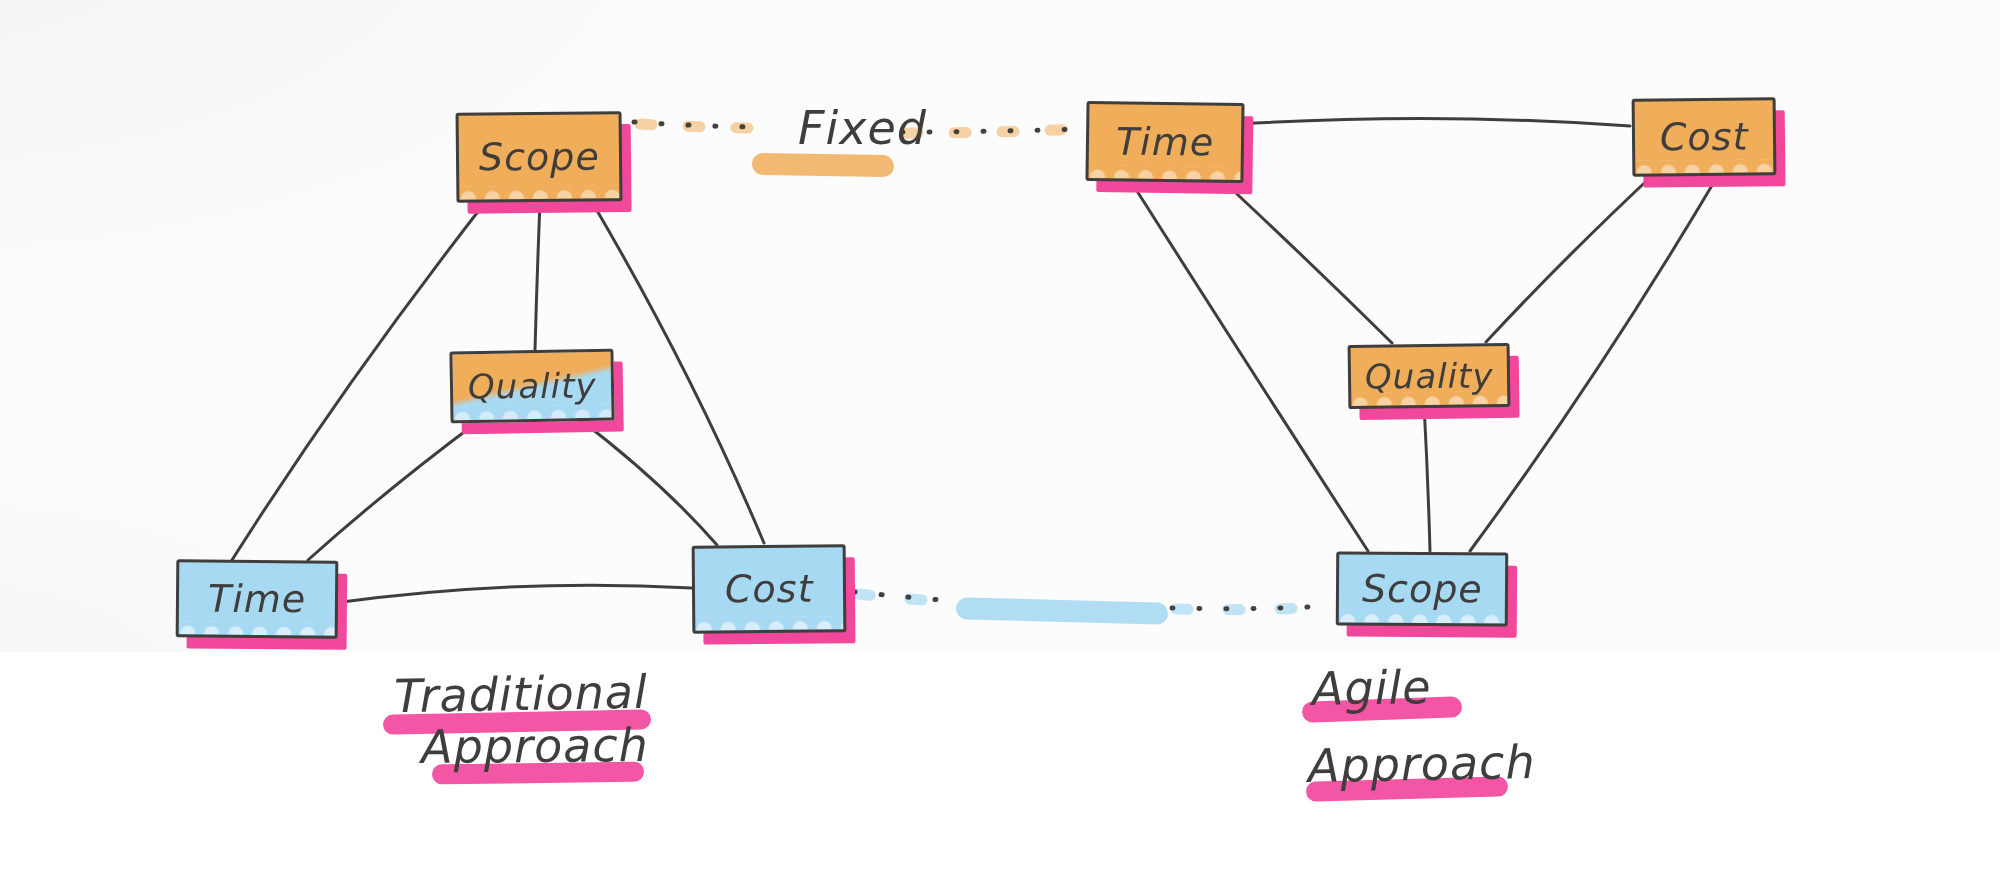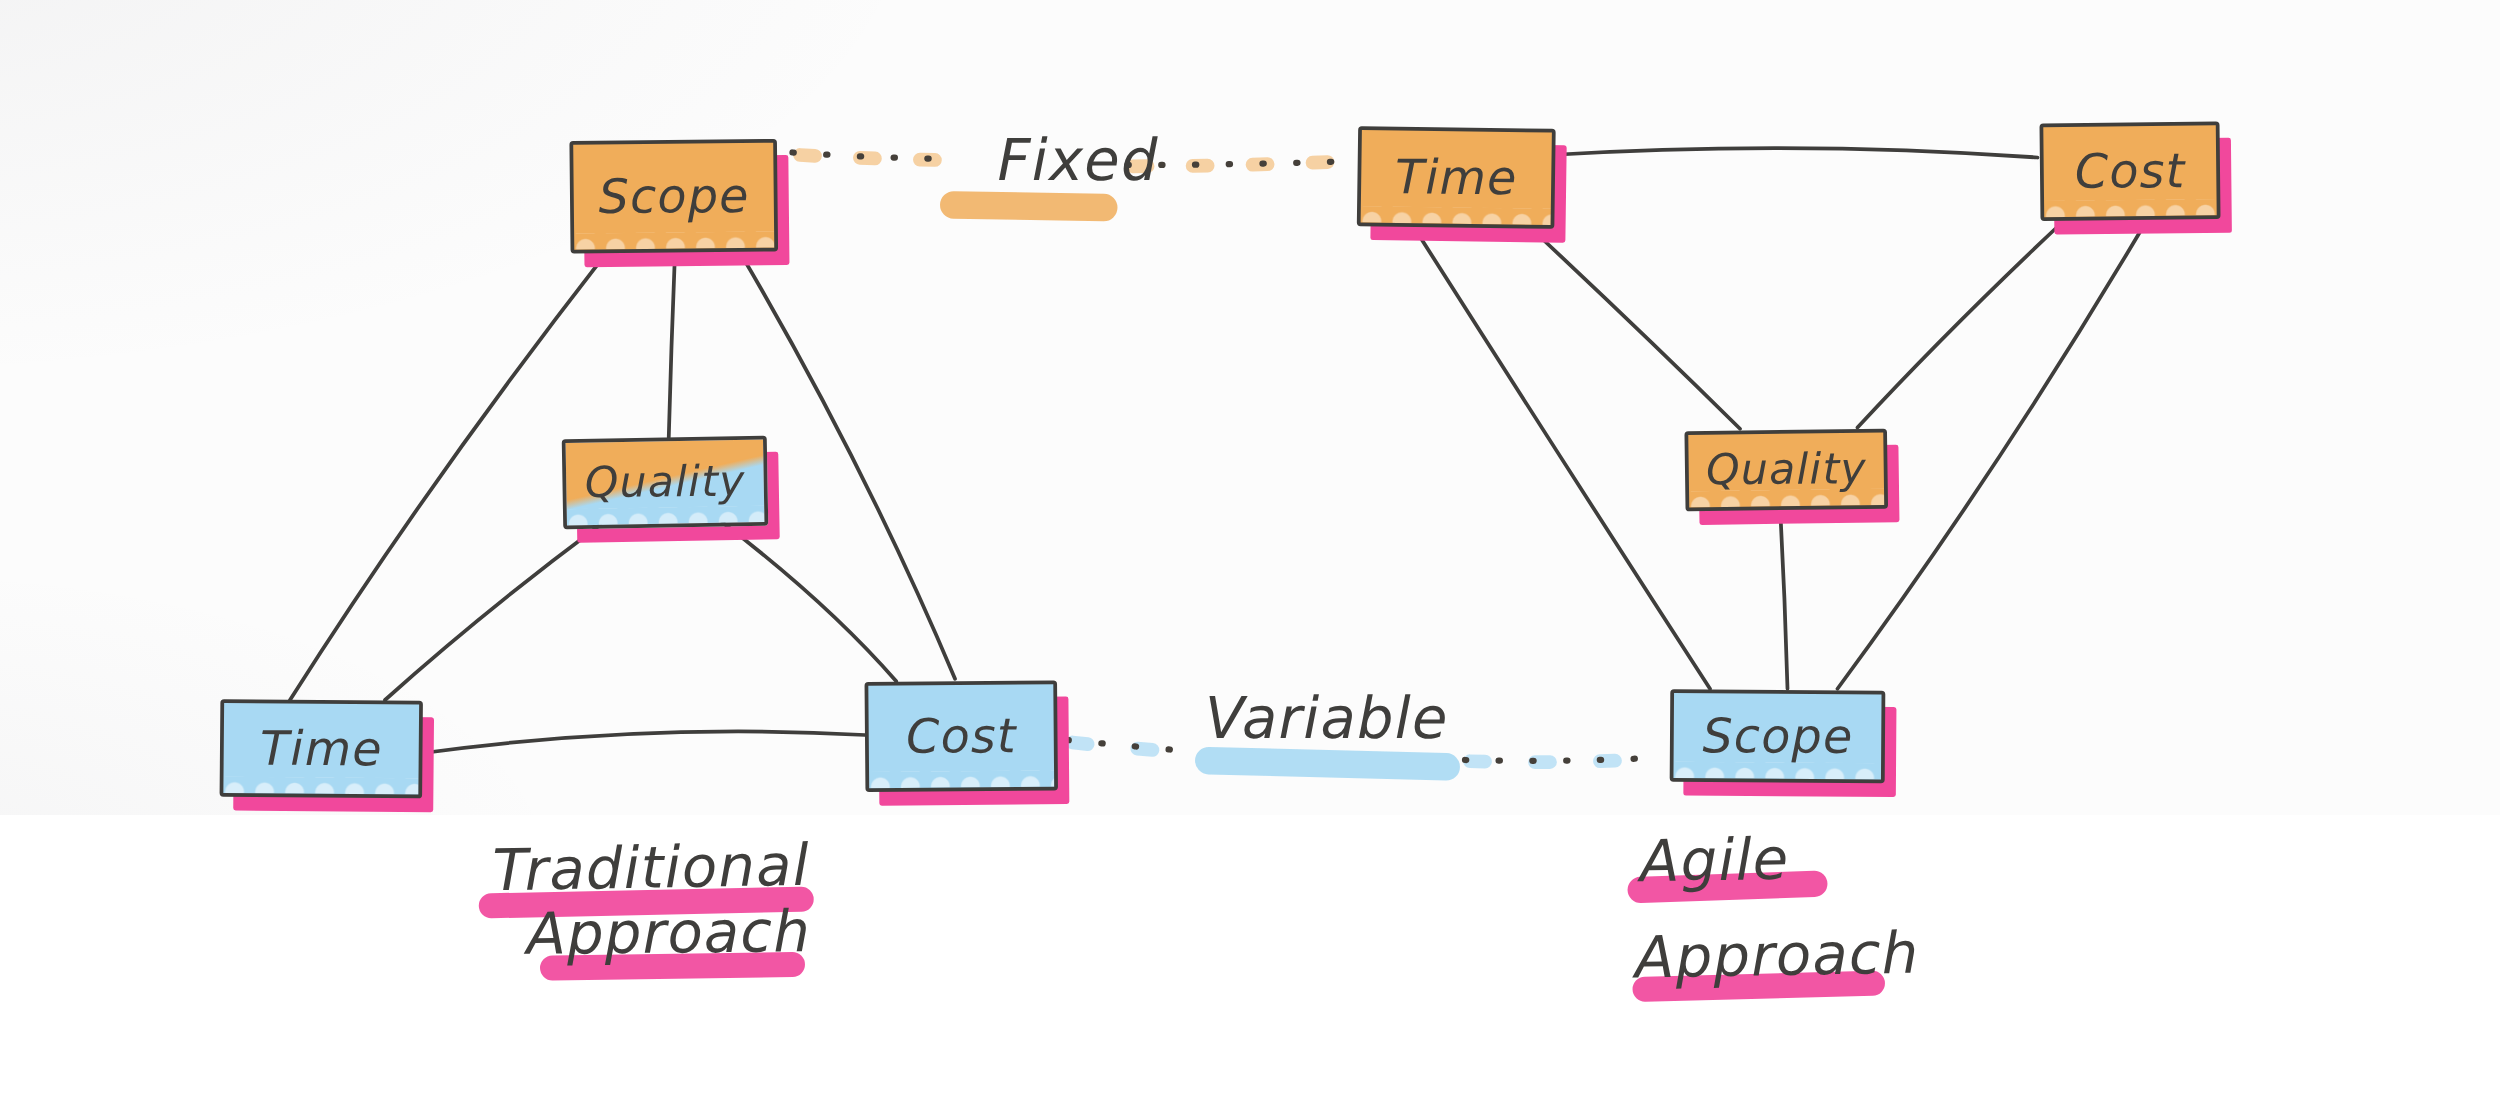--- a/index.html
+++ b/index.html
@@ -123,21 +123,20 @@
     <span class="node-label">Quality</span>
   </div>
   <div class="node blue" style="left:1336px;top:552px;width:166px;height:68px;--rot:0.4deg">
     <span class="node-label">Scope</span>
   </div>
 
   <div class="hl-bar hl-orange" style="left:752px;top:154px;width:142px;height:22px;transform:rotate(1deg)"></div>
   <div class="hand" style="left:756px;top:102px;margin-left:42px;">Fixed</div>
 
   <div class="hl-bar hl-blue" style="left:956px;top:600px;width:212px;height:22px;transform:rotate(1.5deg)"></div>
-  <div class="hand" style="left:964px;top:548px;">Variable</div>
 
   <div class="hl-bar hl-pink" style="left:383px;top:712px;width:268px;height:20px;transform:rotate(-1.2deg)"></div>
   <div class="hl-bar hl-pink" style="left:432px;top:763px;width:212px;height:20px;transform:rotate(-0.8deg)"></div>
   <div class="hand" style="left:388px;top:668px;width:266px;text-align:center;transform:rotate(-1deg)">Traditional</div>
   <div class="hand" style="left:420px;top:720px;width:230px;text-align:center;transform:rotate(-0.5deg)">Approach</div>
 
   <div class="hl-bar hl-pink" style="left:1302px;top:699px;width:160px;height:21px;transform:rotate(-2deg)"></div>
   <div class="hl-bar hl-pink" style="left:1306px;top:779px;width:202px;height:20px;transform:rotate(-1.5deg)"></div>
   <div class="hand" style="left:1312px;top:662px;transform:rotate(-1deg)">Agile</div>
   <div class="hand" style="left:1308px;top:738px;transform:rotate(-1deg)">Approach</div>

